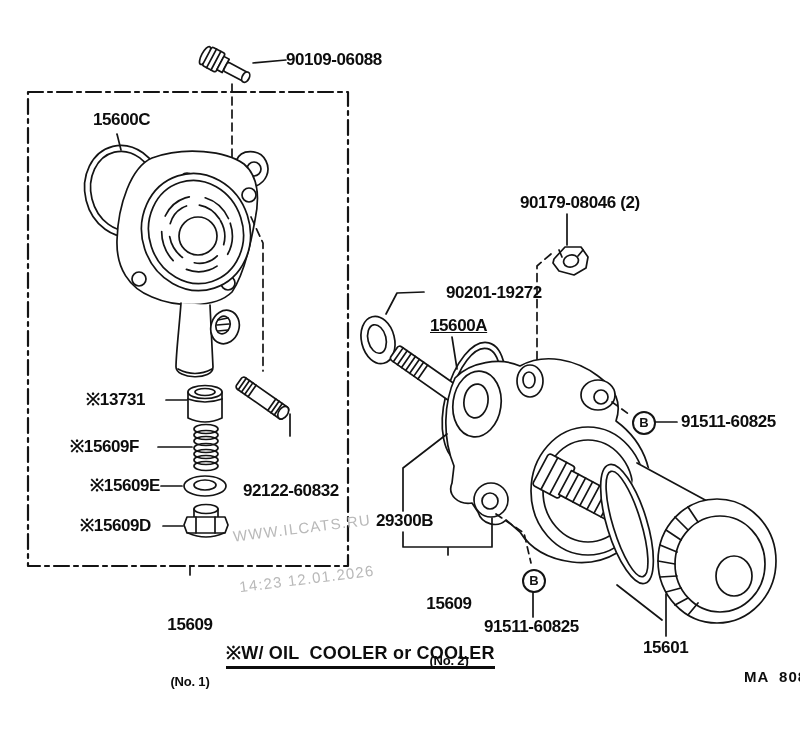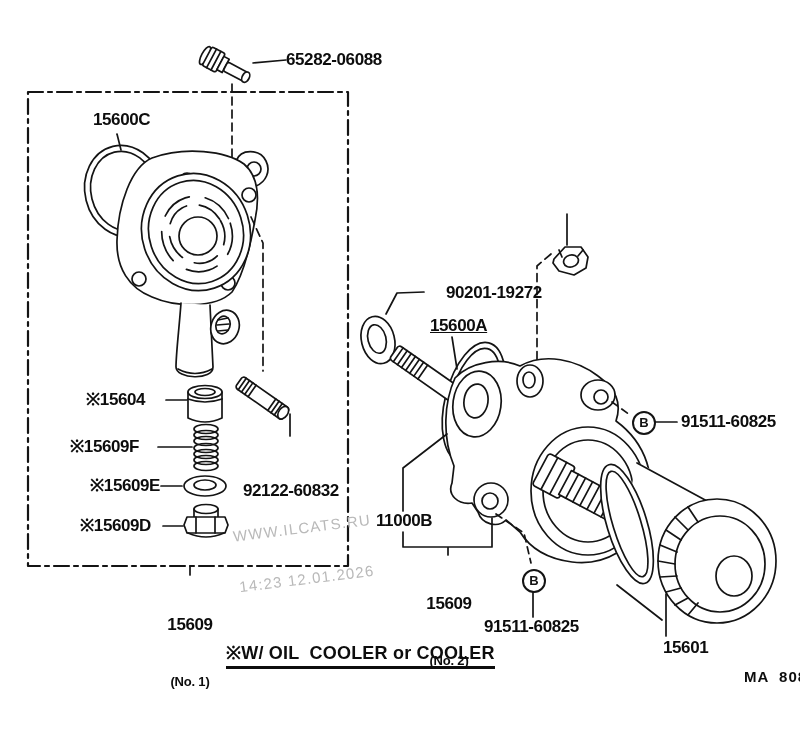--- a/index.html
+++ b/index.html
@@ -168,45 +168,46 @@
       <path stroke-dasharray="7 5" d="M612,402 L630,415"></path>
       <path d="M655,422 L677,422"></path>
       <path stroke-dasharray="7 5" d="M496,514 L524,533 L531,563"></path>
       <path d="M533,592 L533,617"></path>
     </g>
   </svg>
 
   <div class="bmark" style="left:632px;top:411px;">B</div>
   <div class="bmark" style="left:522px;top:569px;">B</div>
 
-  <div class="lbl" style="left:286px;top:50px;">65282-06088</div>
+  <div class="lbl" style="left:286px;top:50px;">90109-06088</div>
   <div class="lbl" style="left:93px;top:110px;">15600C</div>
+  <div class="lbl" style="left:520px;top:193px;">90179-08046 (2)</div>
   <div class="lbl" style="left:404px;top:283px;margin-left:42px;">90201-19272</div>
   <div class="lbl" style="left:430px;top:316px;text-decoration:underline;">15600A</div>
-  <div class="lbl" style="left:86px;top:390px;">※15604</div>
+  <div class="lbl" style="left:86px;top:390px;">※13731</div>
   <div class="lbl" style="left:243px;top:437px;margin-top:44px;">92122-60832</div>
   <div class="lbl" style="left:70px;top:437px;">※15609F</div>
   <div class="lbl" style="left:72px;top:476px;margin-left:18px;">※15609E</div>
   <div class="lbl" style="left:80px;top:516px;">※15609D</div>
   <div class="lbl" style="left:681px;top:412px;">91511-60825</div>
-  <div class="lbl" style="left:376px;top:511px;">11000B</div>
+  <div class="lbl" style="left:376px;top:511px;">29300B</div>
 
   <div class="lbl ctr" style="left:404px;top:554px;width:90px;">
     <div>15609</div>
     <div class="sub">(No. 2)</div>
   </div>
 
   <div class="lbl" style="left:484px;top:617px;">91511-60825</div>
 
   <div class="lbl ctr" style="left:145px;top:575px;width:90px;">
     <div>15609</div>
     <div class="sub">(No. 1)</div>
   </div>
 
-  <div class="lbl" style="left:643px;top:638px;margin-left:20px;">15601</div>
+  <div class="lbl" style="left:643px;top:638px;">15601</div>
 
   <div class="note" style="left:226px;top:640px;">※W/ OIL  COOLER or COOLER</div>
   <div class="pagecode" style="left:704px;top:668px;">MA  8088</div>
 
   <div class="wm">
     <div>WWW.ILCATS.RU</div>
     <div>14:23 12.01.2026</div>
   </div>
 
 </div>

